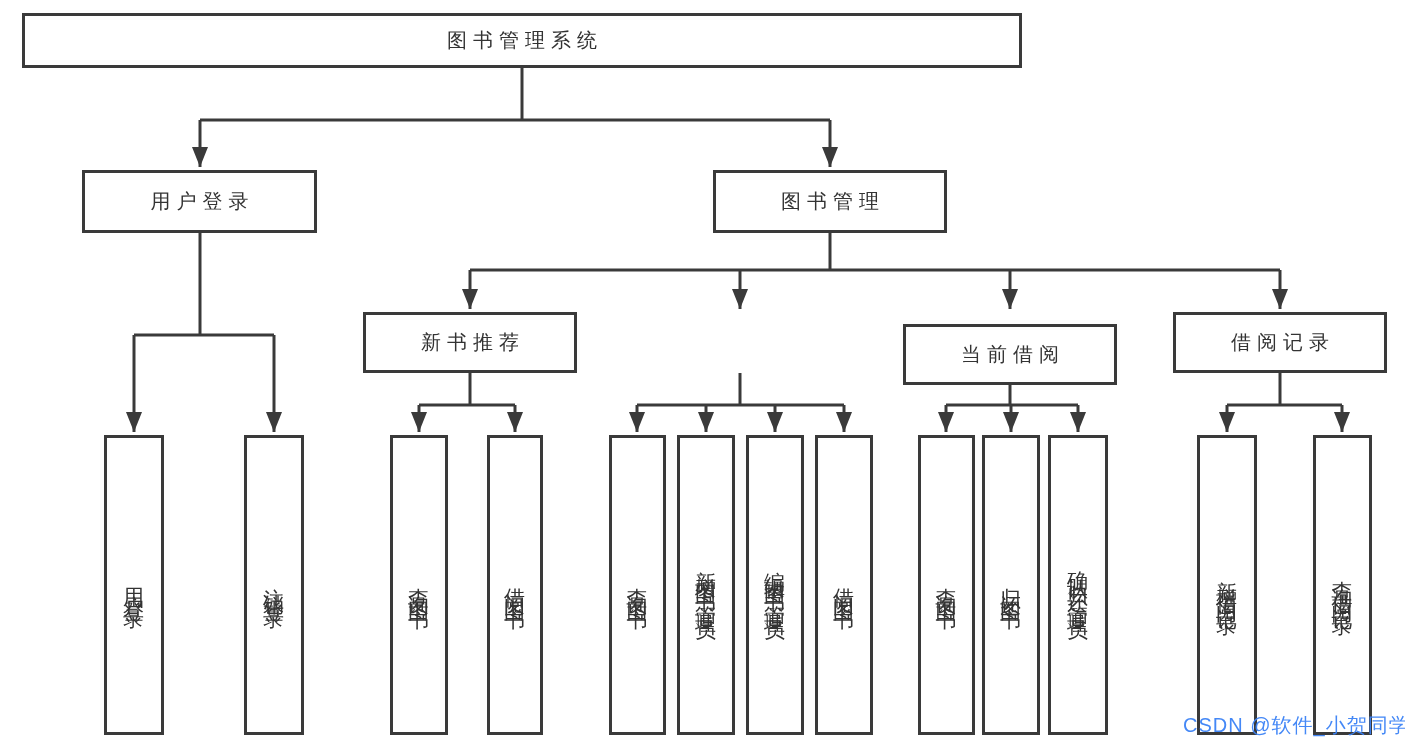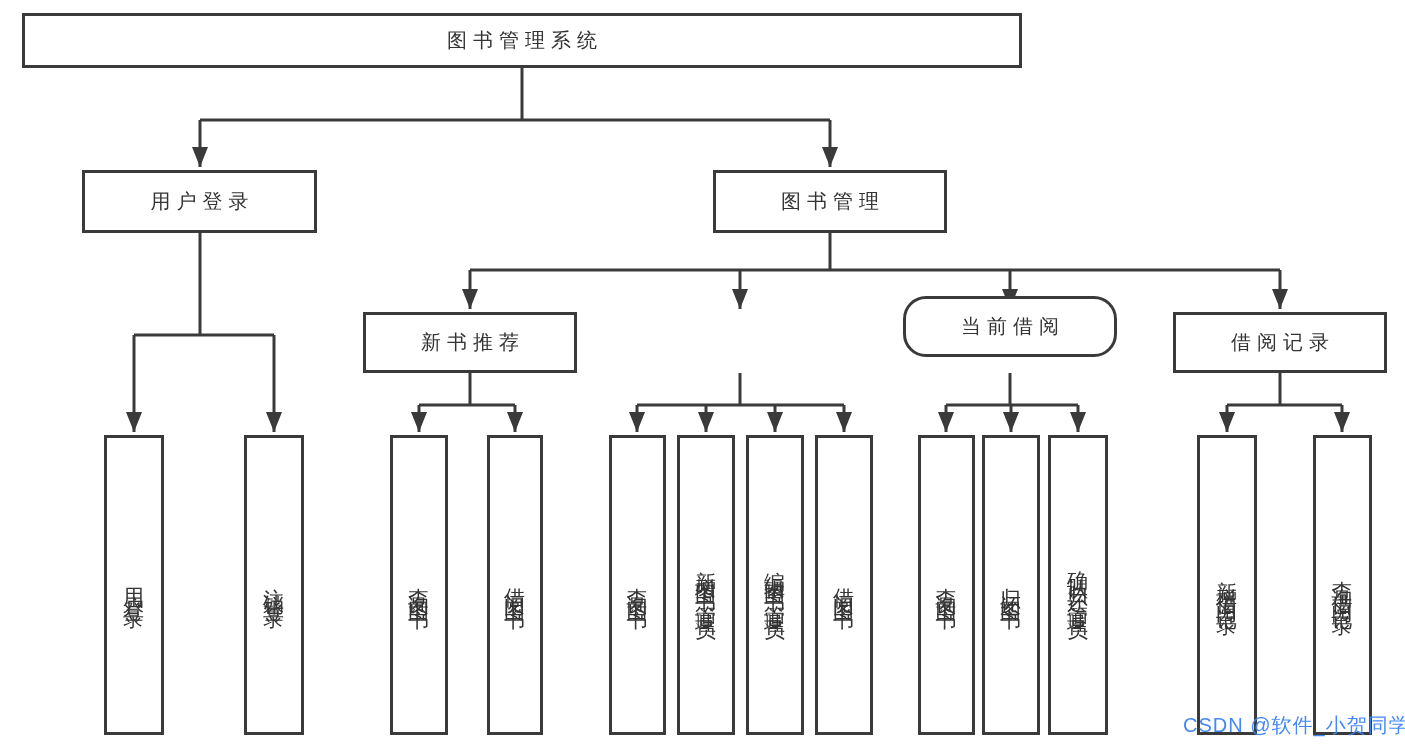--- a/index.html
+++ b/index.html
@@ -122,21 +122,21 @@
   <div class="node hbox" style="left:82px; top:170px; width:235px; height:63px;">
     <span>用户登录</span>
   </div>
   <div class="node hbox" style="left:363px; top:312px; width:214px; height:61px;">
     <span>新书推荐</span>
   </div>
 
   <div class="node hbox" style="left:713px; top:170px; width:234px; height:63px;">
     <span>图书管理</span>
   </div>
-  <div class="node hbox" style="left:903px; top:296px; width:214px; height:61px;border-radius:23px;">
+  <div class="node hbox" style="left:903px; top:324px; width:214px; height:61px;">
     <span>当前借阅</span>
   </div>
   <div class="node hbox" style="left:1173px; top:312px; width:214px; height:61px;">
     <span>借阅记录</span>
   </div>
 
   <div class="node vbox" style="left:104px; top:435px; width:60px; height:300px;">
     <span class="vtext">用户登录</span>
   </div>
   <div class="node vbox" style="left:244px; top:435px; width:60px; height:300px;">

